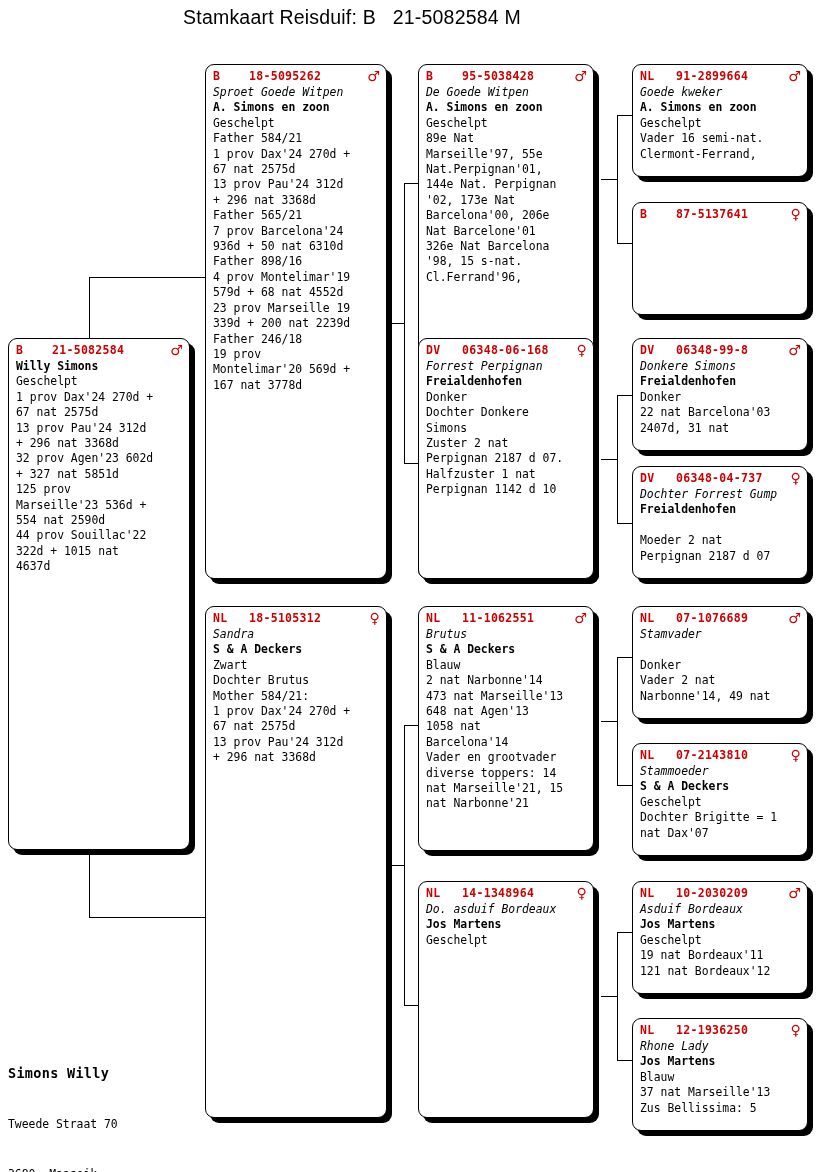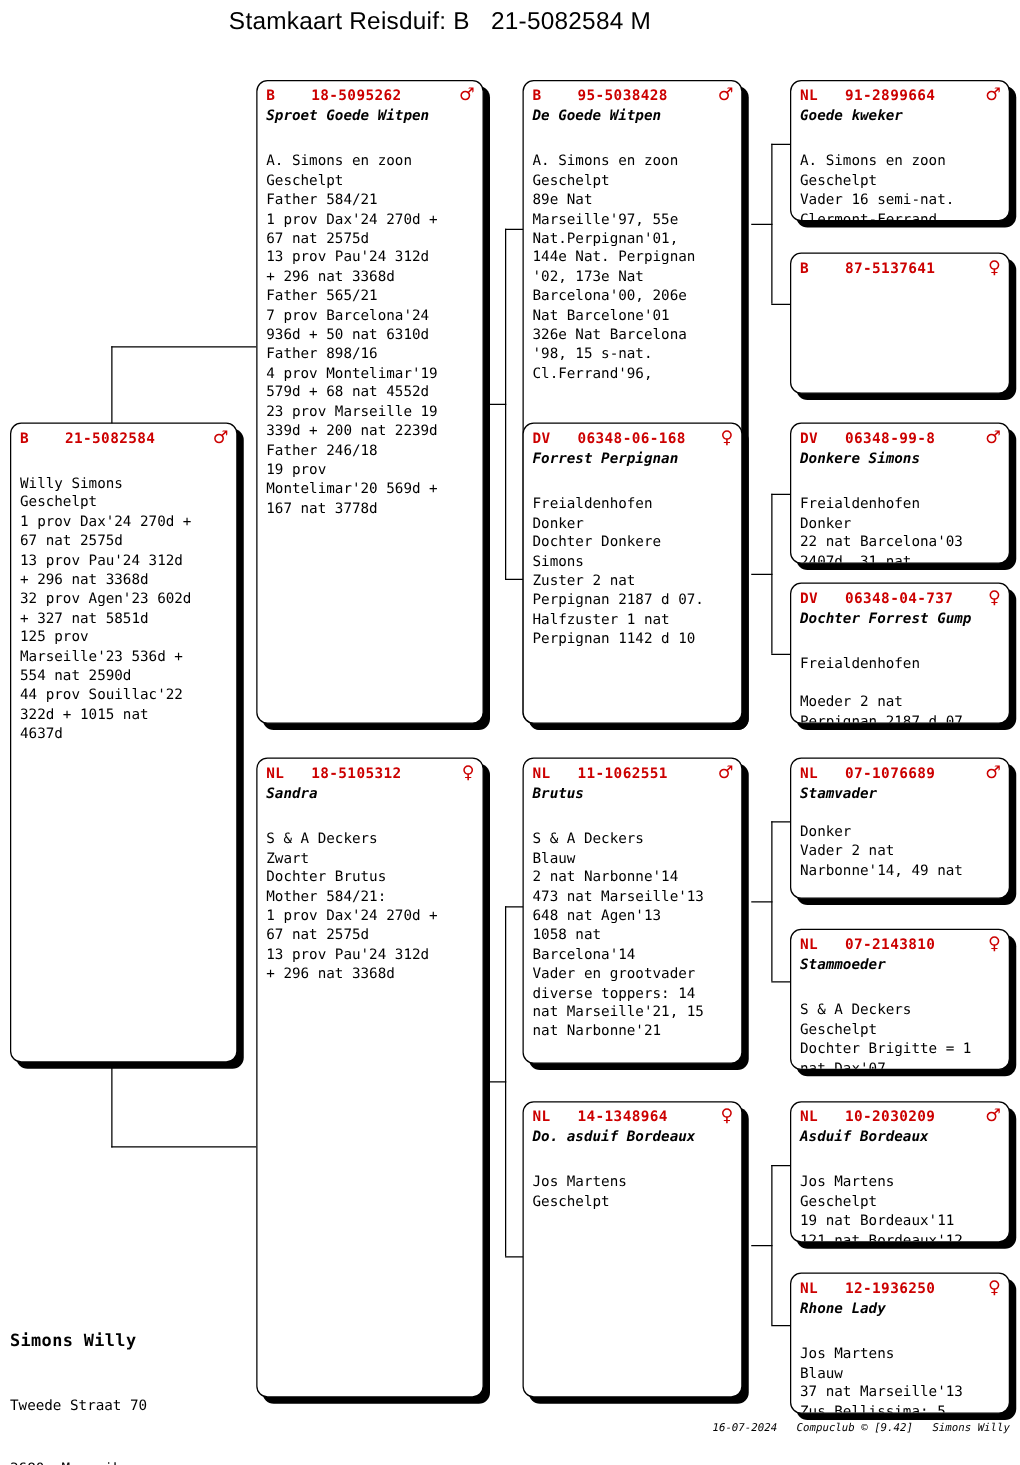--- a/index.html
+++ b/index.html
@@ -78,26 +78,25 @@
     font-size: 11.4px;
     line-height: 15.4px;
     color: #000;
     white-space: pre-wrap;
   }
   .line {
     white-space: pre;
     min-height: 15.4px;
   }
   .line.b {
-    font-weight: normal;
-    margin-top: 21px;
+    font-weight: bold;
   }
   .line.i {
     font-style: italic;
-    font-weight: bold;
+    font-weight: normal;
   }
 
   
   .conn {
     position: absolute;
     background: #000000;
   }
   .vline { width: 1.3px; }
   .hline { height: 1.3px; }
 
@@ -308,15 +307,14 @@
     <div class="card-body"><div class="line i">Rhone Lady</div><div class="line b">Jos Martens</div><div class="line">Blauw</div><div class="line">37 nat Marseille'13</div><div class="line">Zus Bellissima: 5</div></div>
   </div>
 
   <div class="owner">
     <div class="nm">Simons Willy</div>
     <div>Tweede Straat 70</div>
     <div>3680  Maaseik</div>
     
   </div>
 
-  <div class="footer"><span>16-07-2024</span>   <span>Compuclub © [9.42]</span>   <span>Simons Willy</span></div>
 
 </div>
 
 </body></html>

